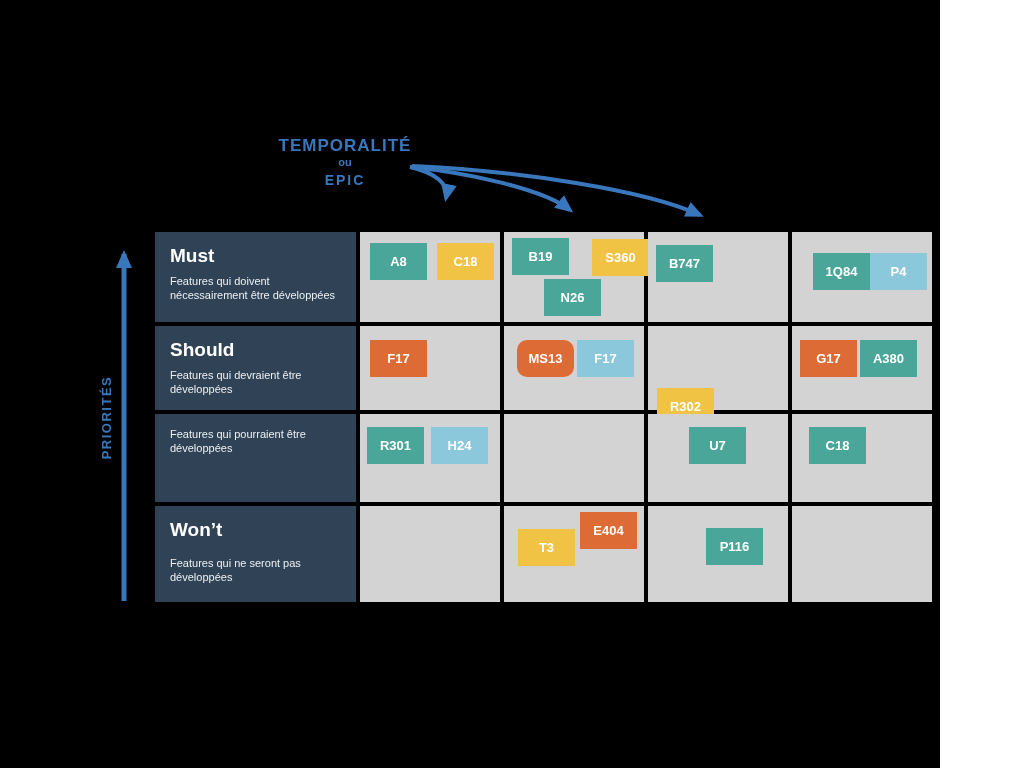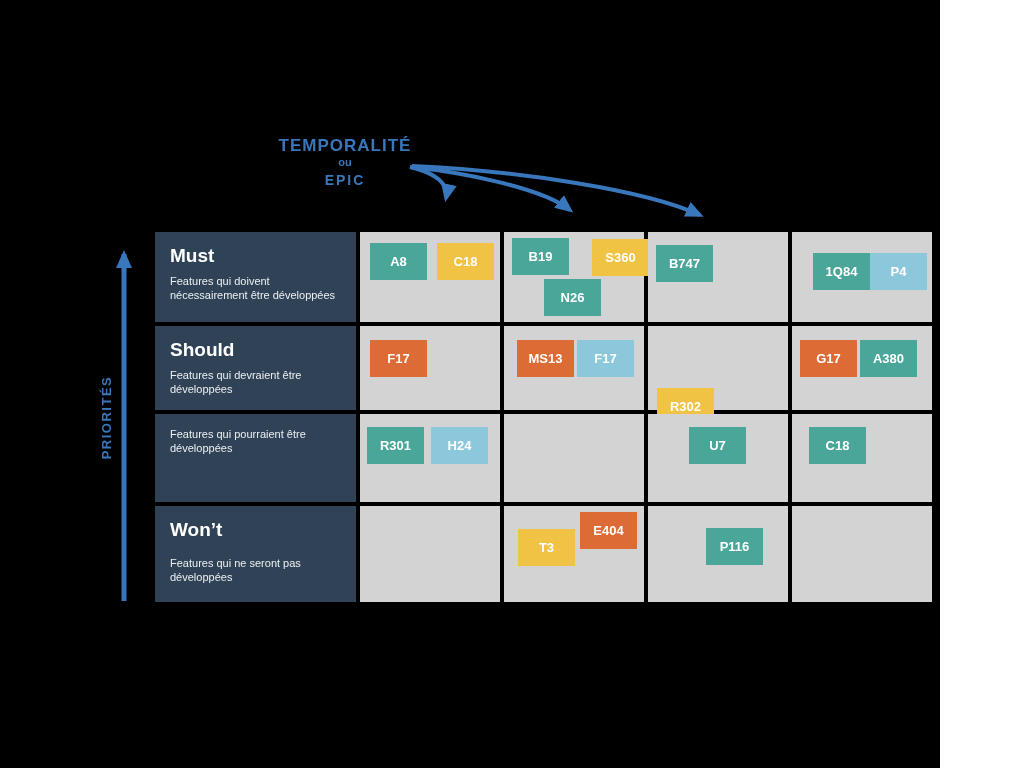--- a/index.html
+++ b/index.html
@@ -88,21 +88,21 @@
     </div>
 
     <div class="rowlabel">
       <div class="rowtitle">Should</div>
       <div class="rowdesc">Features qui devraient être développées</div>
     </div>
     <div class="cell">
       <div class="tag" style="left: 10px; top: 14px; background: rgb(221, 107, 54);">F17</div>
     </div>
     <div class="cell">
-      <div class="tag" style="left: 13px; top: 14px; background: rgb(221, 107, 54);">MS13</div>
+      <div class="tag" style="left: 13px; top: 14px; background: rgb(221, 107, 54); border-radius: 10px;">MS13</div>
       <div class="tag" style="left: 73px; top: 14px; background: rgb(140, 200, 220);">F17</div>
     </div>
     <div class="cell">
       <div class="tag" style="left: 9px; top: 14px; background: rgb(240, 195, 68); margin-top: 48px;">R302</div>
     </div>
     <div class="cell">
       <div class="tag" style="left: 8px; top: 14px; background: rgb(221, 107, 54);">G17</div>
       <div class="tag" style="left: 68px; top: 14px; background: rgb(75, 166, 154);">A380</div>
     </div>
 

